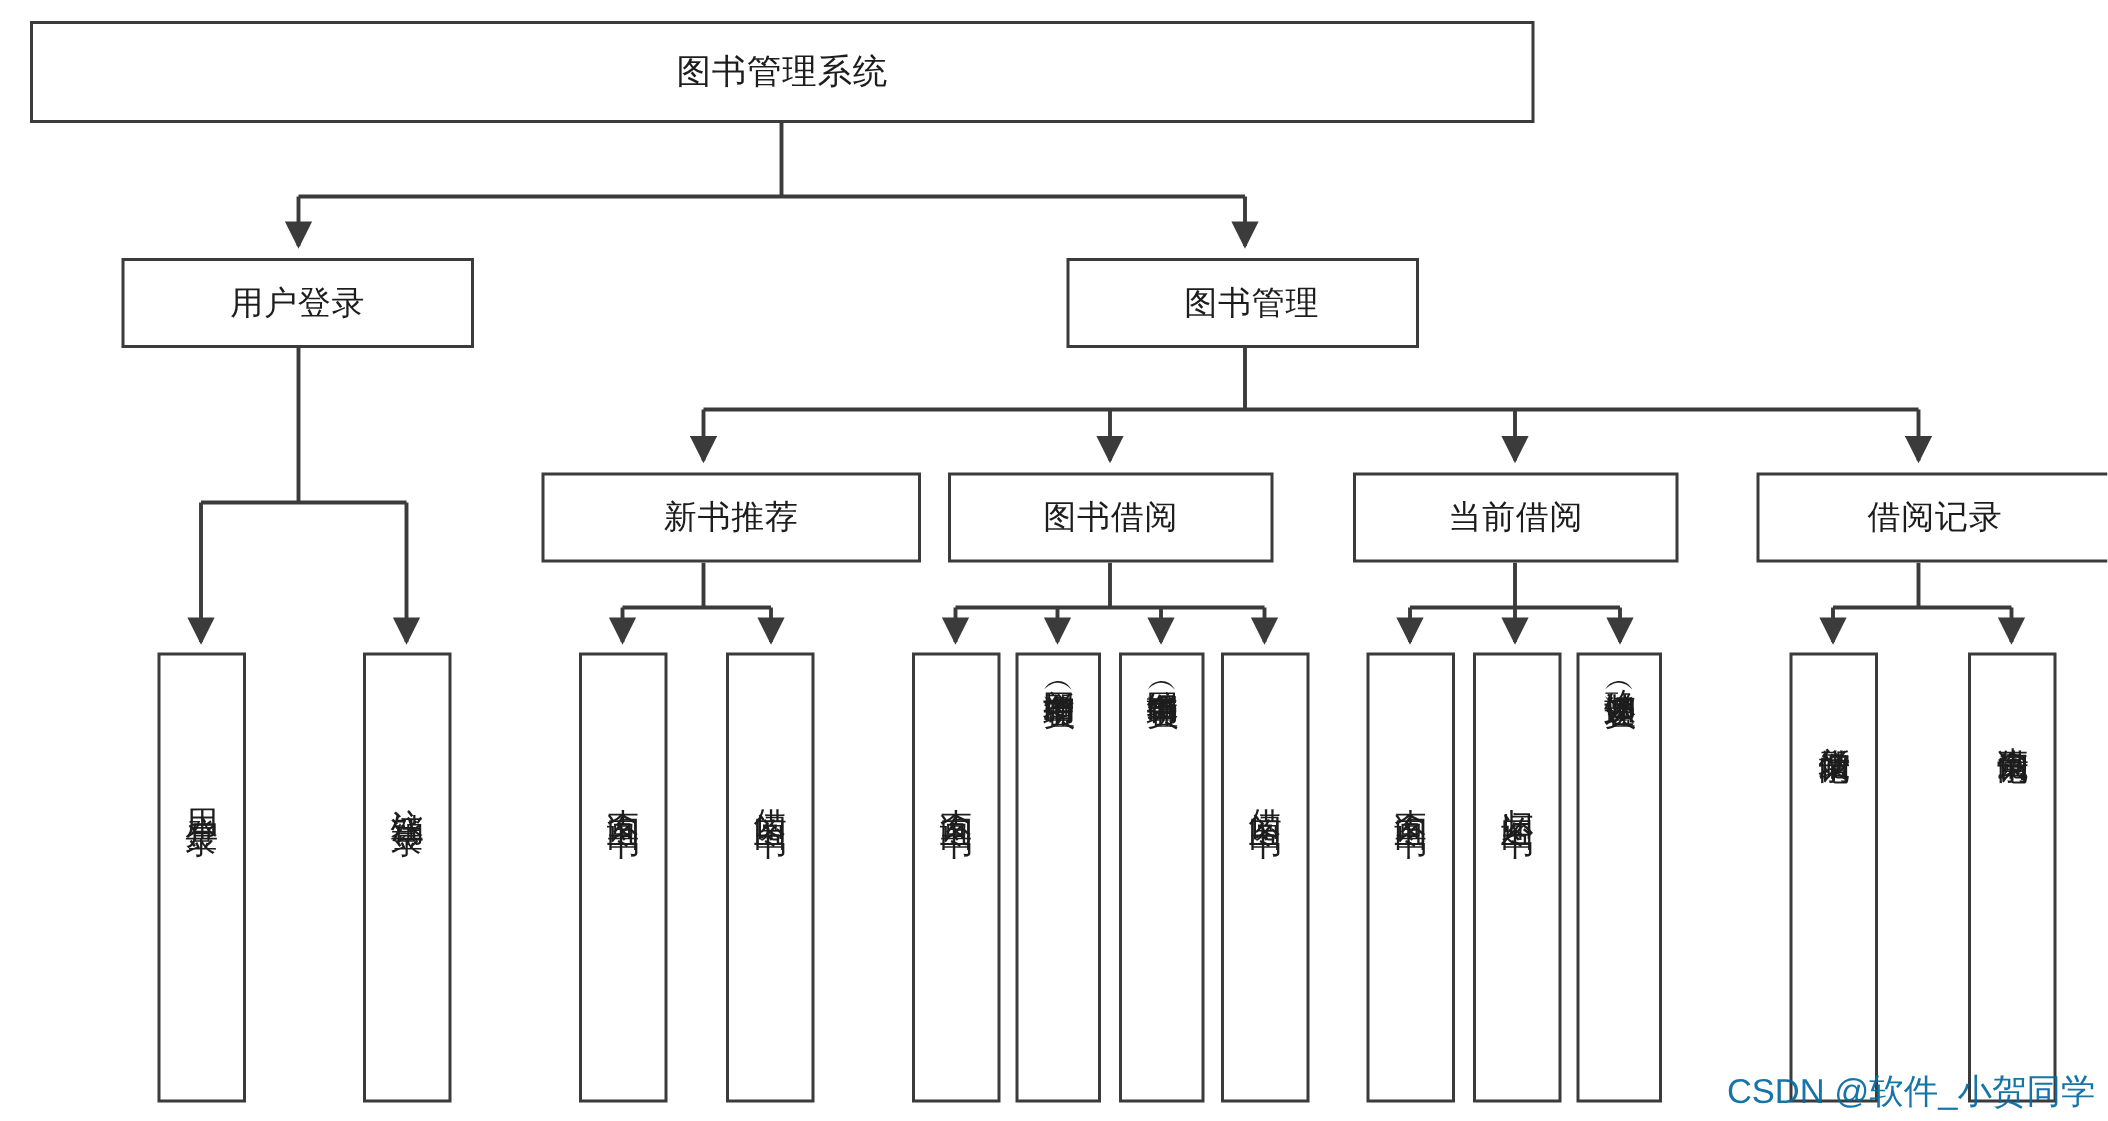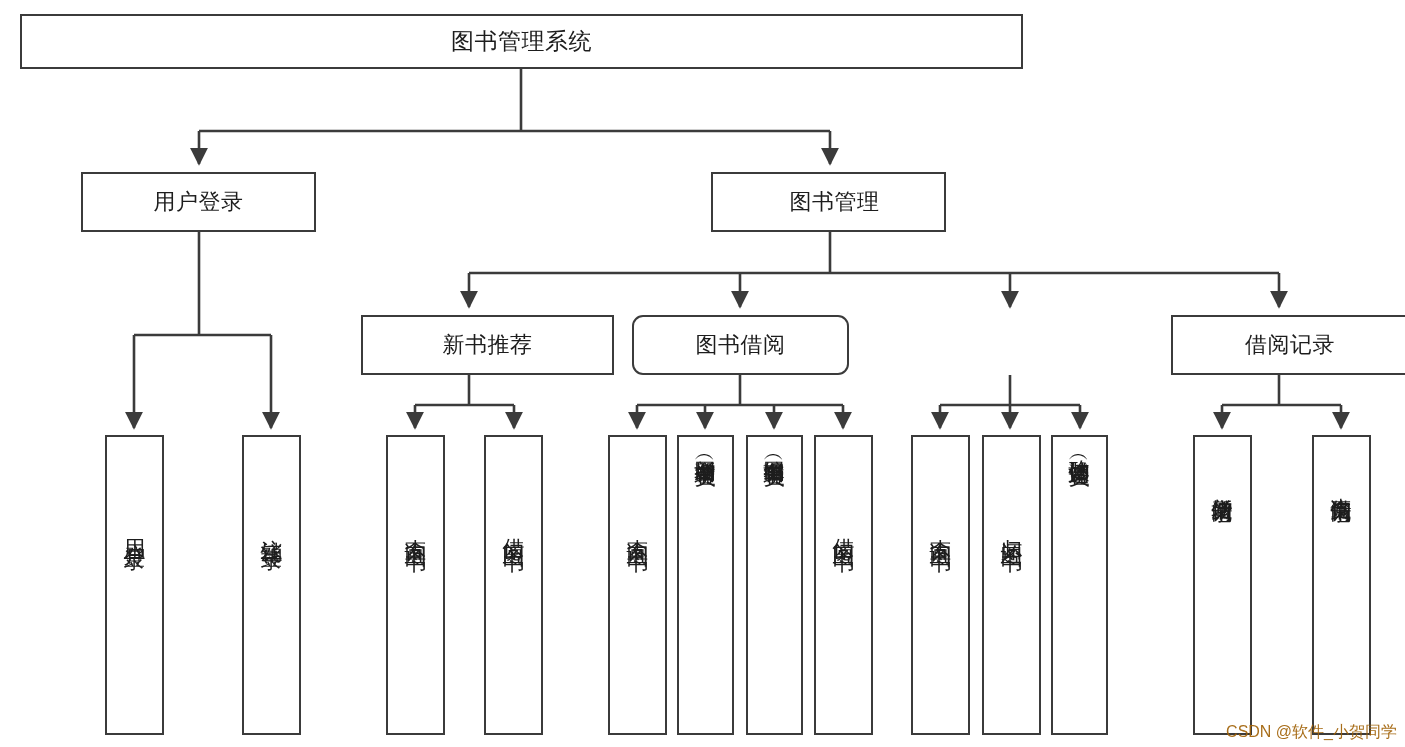--- a/index.html
+++ b/index.html
@@ -61,22 +61,22 @@
     white-space: nowrap;
   }
   .v-node.compact .lbl {
     font-size: 21px;
     letter-spacing: 1px;
   }
   .watermark {
     position: absolute;
     right: 8px;
     bottom: 4px;
-    font-size: 16px;
-    color: #a16207;
+    font-size: 23px;
+    color: #0369a1;
     white-space: nowrap;
     opacity: 0.92;
   }
 </style>
 </head>
 <body>
 
 <div id="canvas">
 
   <svg class="edges" viewBox="0 0 1405 747">
@@ -122,36 +122,39 @@
       <path d="M 1010 405 L 1010 428" marker-end="url(#arrow)"></path>
       <path d="M 1080 405 L 1080 428" marker-end="url(#arrow)"></path>
 
       <path d="M 1279 375 L 1279 405"></path>
       <path d="M 1222 405 L 1341 405"></path>
       <path d="M 1222 405 L 1222 428" marker-end="url(#arrow)"></path>
       <path d="M 1341 405 L 1341 428" marker-end="url(#arrow)"></path>
     </g>
   </svg>
 
-  <div class="node h-node root" style="left:20px; top:14px; width:1003px; height:55px;justify-content:center;">
+  <div class="node h-node root" style="left:20px; top:14px; width:1003px; height:68px;justify-content:center;">
     <span class="lbl">图书管理系统</span>
   </div>
 
   <div class="node h-node" style="left:81px; top:172px; width:235px; height:60px;">
     <span class="lbl">用户登录</span>
   </div>
   <div class="node h-node" style="left:711px; top:172px; width:235px; height:60px;padding-left:12px;">
     <span class="lbl">图书管理</span>
   </div>
 
   <div class="node h-node" style="left:361px; top:315px; width:253px; height:60px;">
     <span class="lbl">新书推荐</span>
   </div>
-  <div class="node h-node" style="left:632px; top:315px; width:217px; height:60px;border-radius:11px;">
+  <div class="node h-node" style="left:632px; top:315px; width:217px; height:60px;">
     <span class="lbl">图书借阅</span>
+  </div>
+  <div class="node h-node" style="left:902px; top:315px; width:217px; height:60px;">
+    <span class="lbl">当前借阅</span>
   </div>
   <div class="node h-node" style="left:1171px; top:315px; width:238px; height:60px;">
     <span class="lbl">借阅记录</span>
   </div>
 
   <div class="node v-node" style="left:105px; top:435px; width:59px; height:300px; padding-top:84px;">
     <span class="lbl">用户登录</span>
   </div>
   <div class="node v-node" style="left:242px; top:435px; width:59px; height:300px; padding-top:84px;">
     <span class="lbl">注销登录</span>

